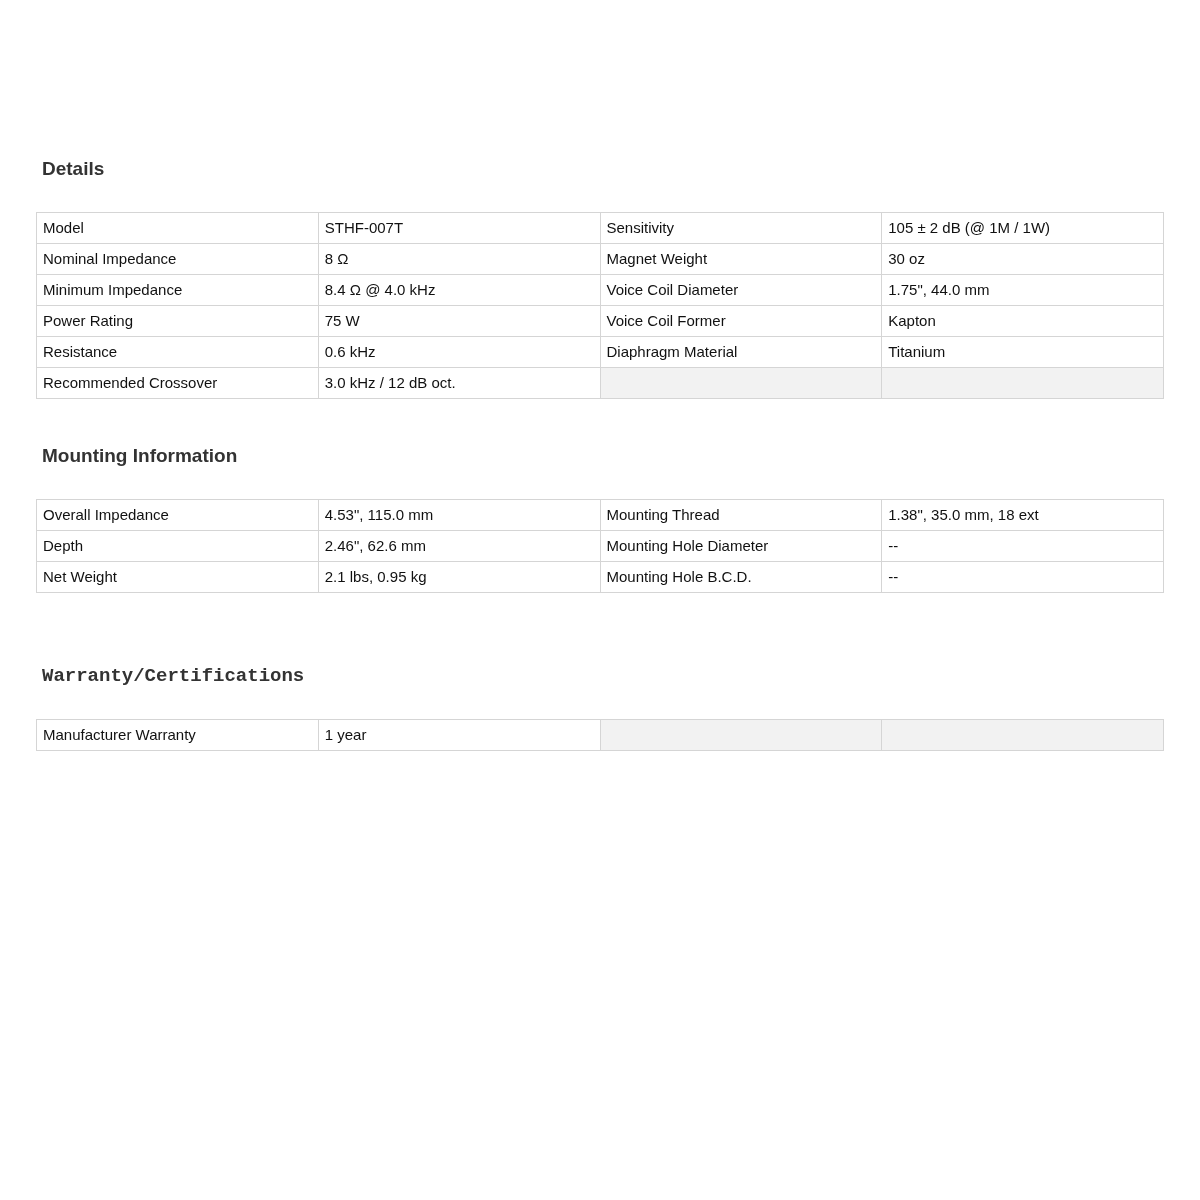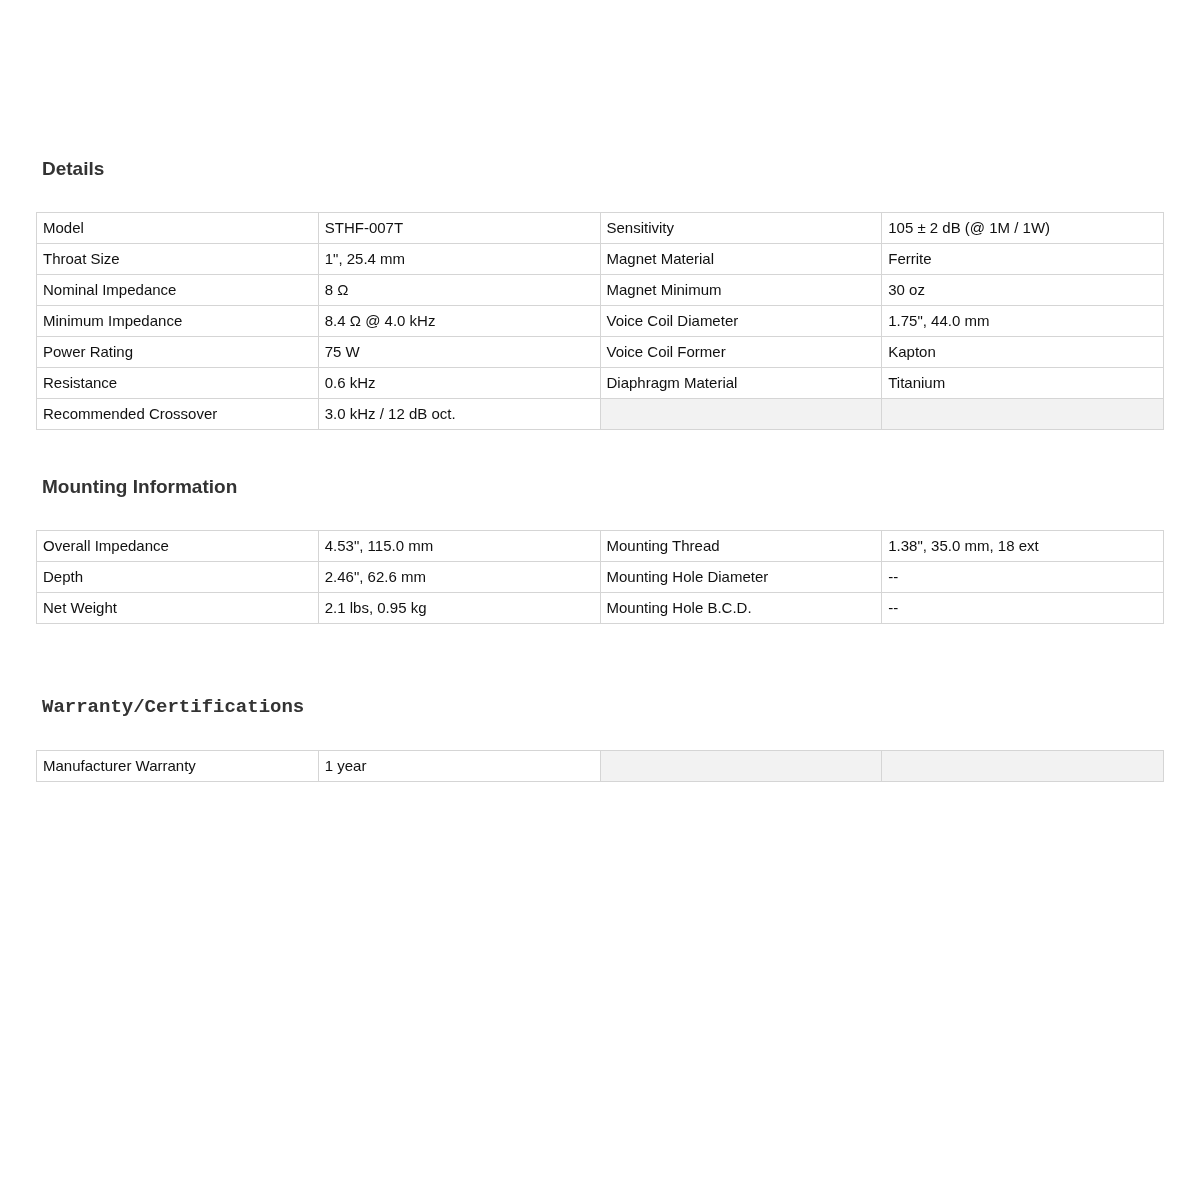--- a/index.html
+++ b/index.html
@@ -61,29 +61,23 @@
         <h2>Details</h2>
         <table class="spec-table">
           <tbody>
             <tr>
               <td>Model</td>
               <td>STHF-007T</td>
               <td>Sensitivity</td>
               <td>105 ± 2 dB (@ 1M / 1W)</td>
             </tr>
             <tr>
-              <td>Throat Size</td>
-              <td>1", 25.4 mm</td>
-              <td>Magnet Material</td>
-              <td>Ferrite</td>
-            </tr>
-            <tr>
               <td>Nominal Impedance</td>
               <td>8 Ω</td>
-              <td>Magnet Minimum</td>
+              <td>Magnet Weight</td>
               <td>30 oz</td>
             </tr>
             <tr>
               <td>Minimum Impedance</td>
               <td>8.4 Ω @ 4.0 kHz</td>
               <td>Voice Coil Diameter</td>
               <td>1.75", 44.0 mm</td>
             </tr>
             <tr>
               <td>Power Rating</td>

